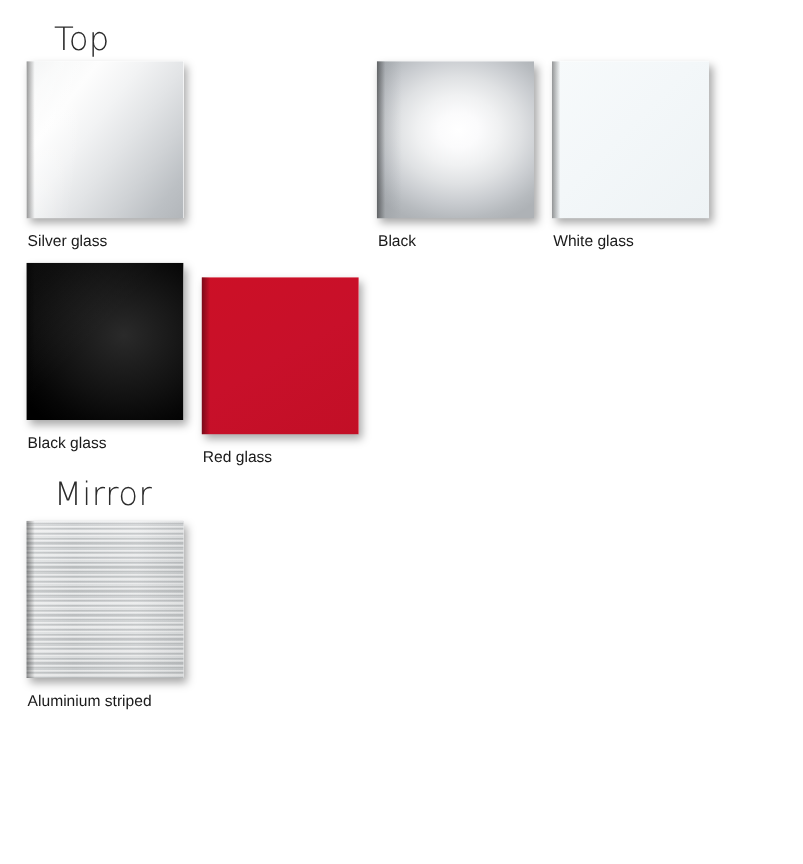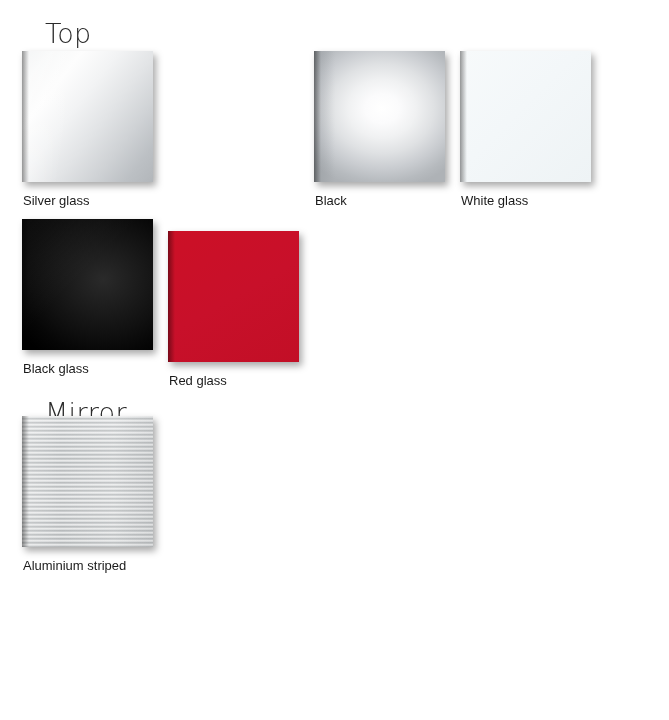--- a/index.html
+++ b/index.html
@@ -251,20 +251,20 @@
 
   <div class="swatch" style="left:168px; top:219px;margin-top:12px;">
     <div class="swatch-chip">
       <div class="fill-red-glass"></div>
     </div>
     <div class="swatch-label">Red glass</div>
   </div>
 
   <div class="section-heading frame-heading">Mirror</div>
 
-  <div class="swatch" style="left:22px; top:416px;">
+  <div class="swatch" style="left:22px; top:434px;">
     <div class="swatch-chip">
       <div class="fill-aluminium-striped"></div>
     </div>
     <div class="swatch-label">Aluminium striped</div>
   </div>
 
 </div>
 
 </body></html>

